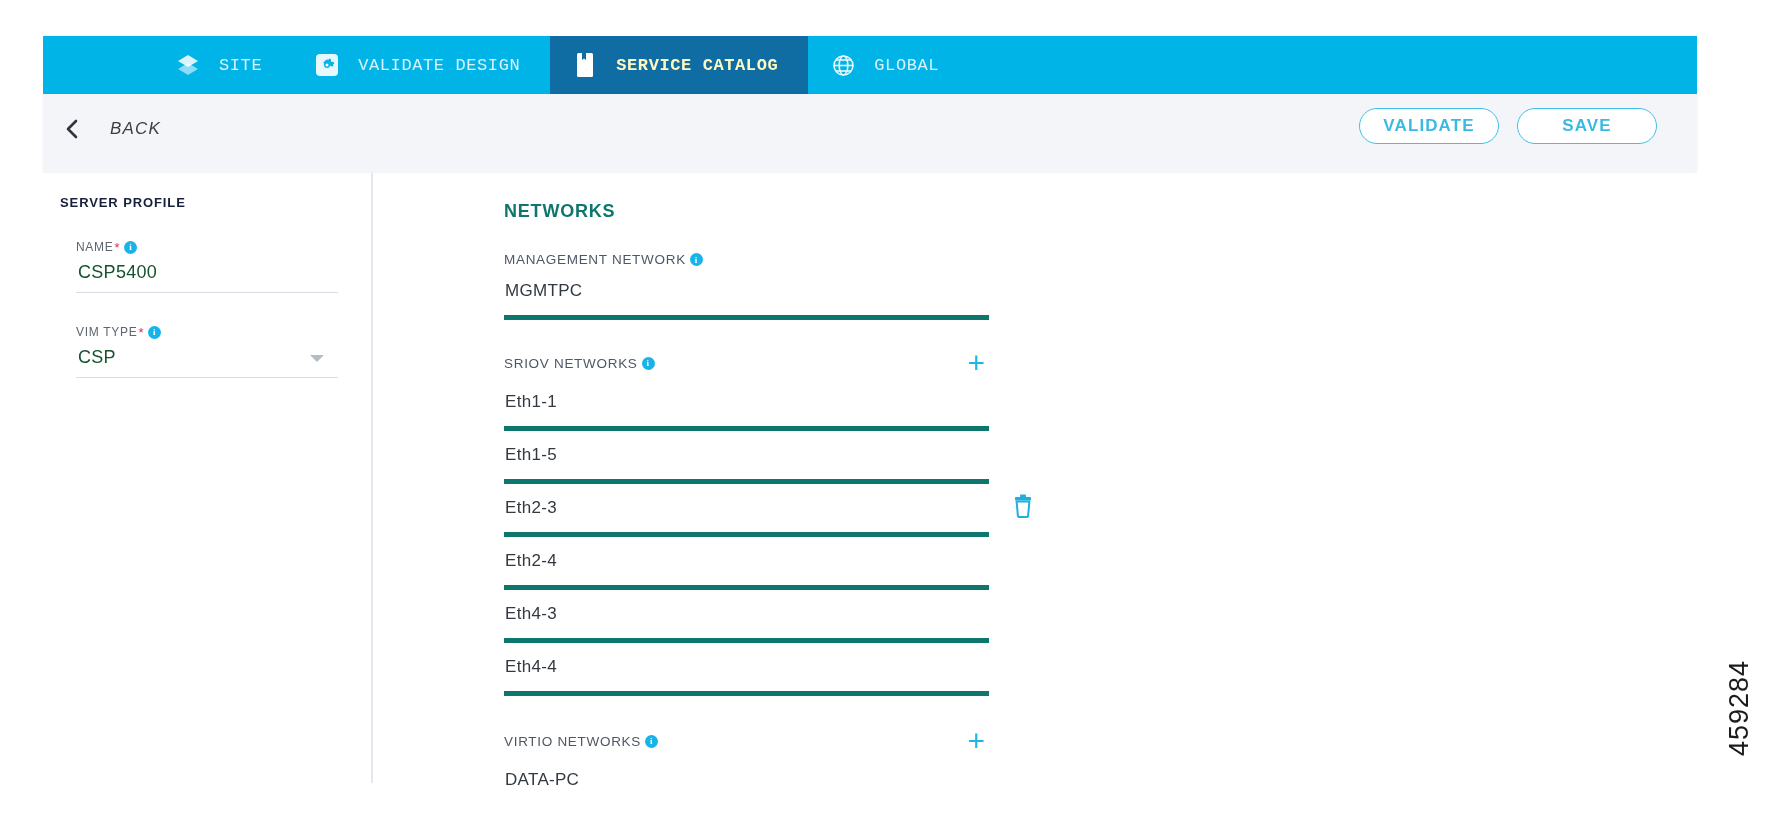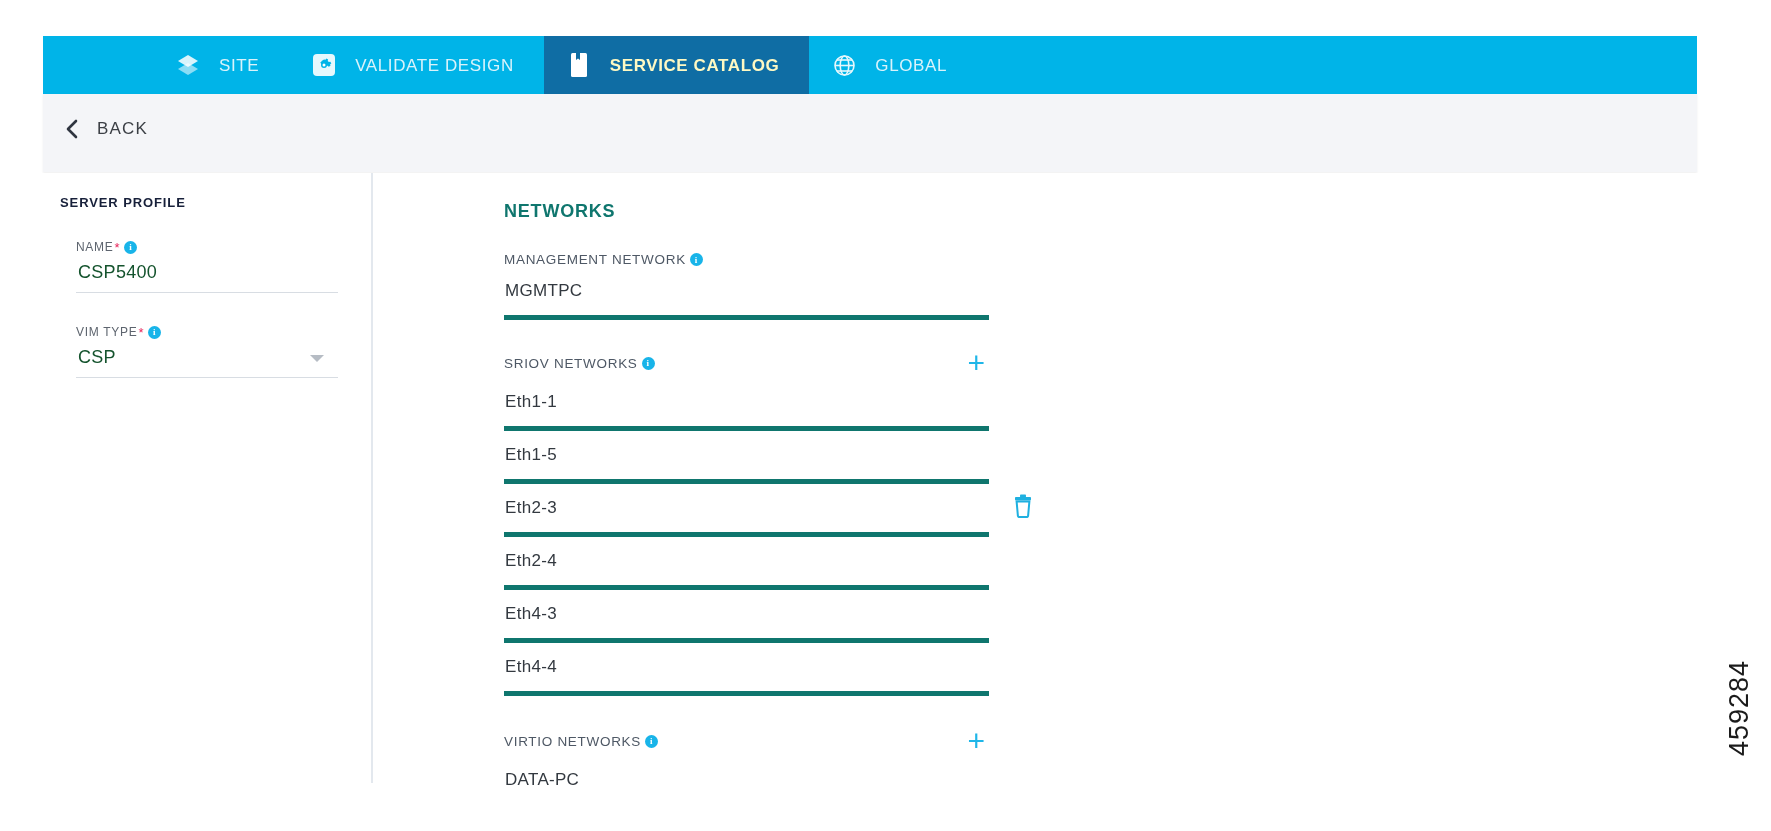--- a/index.html
+++ b/index.html
@@ -38,21 +38,21 @@
     align-items: stretch;
     box-sizing: border-box;
   }
   .nav-spacer { width: 110px; flex: 0 0 auto; }
   .nav-tab {
     display: flex;
     align-items: center;
     gap: 18px;
     padding: 0 30px 0 22px;
     color: #d9f3fb;
-    font-family: Liberation Sans, sans-serif;
+    font-family: Liberation Mono, monospace;
     font-size: 17px;
     letter-spacing: 0.6px;
     font-weight: 400;
     cursor: pointer;
     flex: 0 0 auto;
     white-space: nowrap;
   }
   .nav-tab.active {
     background: #0f6da4;
     color: #fef9c3;
@@ -79,22 +79,23 @@
     height: 78px;
     background: #f4f5f8;
     box-shadow: 0 1px 2px rgba(0,0,0,0.07);
   }
   #back-button {
     position: absolute;
     left: 22px;
     top: 24px;
     display: flex;
     align-items: center;
-    gap: 18px;
-    cursor: pointer;
+    gap: 31px;
+    cursor: pointer;
+    font-style: italic;
   }
   #back-button .chev {
     width: 14px;
     height: 22px;
     display: block;
   }
   #back-label {
     font-size: 17px;
     color: #3b3f45;
     letter-spacing: 1.2px;
@@ -351,20 +352,24 @@
   <div id="sub-toolbar">
     <div id="back-button">
       <span class="chev">
         <svg width="14" height="22" viewBox="0 0 14 22">
           <polyline points="11,3 3,11 11,19" fill="none" stroke="#2f3540" stroke-width="2.6" stroke-linecap="round" stroke-linejoin="round"></polyline>
         </svg>
       </span>
       <span id="back-label">BACK</span>
     </div>
 
+    <div id="toolbar-actions">
+      <div class="pill-button">VALIDATE</div>
+      <div class="pill-button">SAVE</div>
+    </div>
   </div>
 </div>
 
 <div id="content-area">
   <div id="vertical-divider"></div>
 
   <div id="left-panel">
     <div id="server-profile-title">SERVER PROFILE</div>
 
     <div class="field-group" id="name-field-group">

